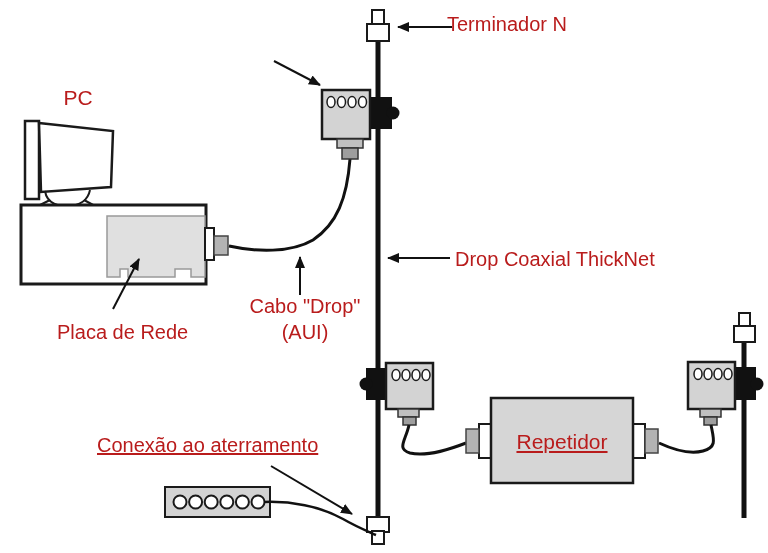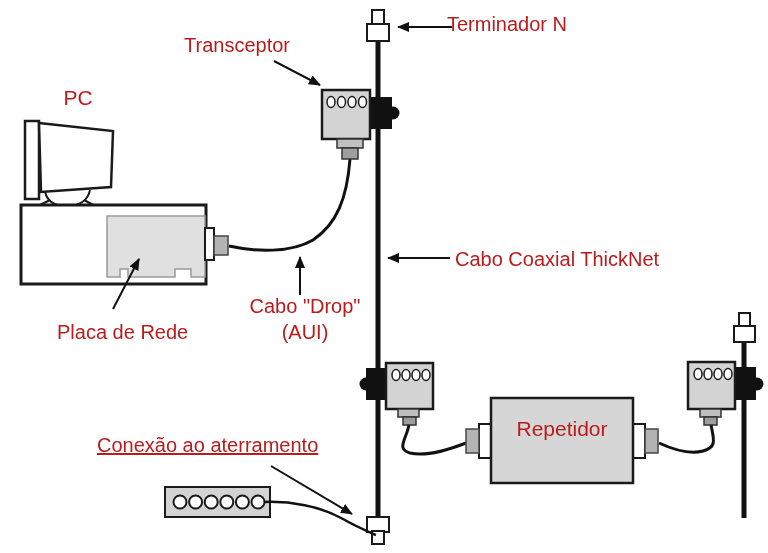--- a/index.html
+++ b/index.html
@@ -138,41 +138,40 @@
       <line x1="113" y1="309" x2="139" y2="259" marker-end="url(#arr)"></line>
       <line x1="271" y1="466" x2="352" y2="514" marker-end="url(#arr)"></line>
     </g>
   </svg>
 
   <div class="label center" style="left:43px;top:85px;width:70px;font-size:21px;">
     <span>PC</span>
   </div>
 
   <div class="label center" style="left:167px;top:32px;width:140px;">
-    <div>Transceptor</div>
   </div>
 
   <div class="label center" style="left:437px;top:11px;width:140px;">
     <div>Terminador N</div>
   </div>
 
   <div class="label" style="left:455px;top:246px;">
-    <span>Cabo Coaxial ThickNet</span>
+    <span>Drop Coaxial ThickNet</span>
   </div>
 
   <div class="label center" style="left:235px;top:293px;width:140px;">
     <div>Cabo "Drop"</div>
     <div>(AUI)</div>
   </div>
 
   <div class="label" style="left:57px;top:319px;">
     <span>Placa de Rede</span>
   </div>
 
   <div class="label" style="left:97px;top:432px;text-decoration:underline;">
     <span>Conexão ao aterramento</span>
   </div>
 
-  <div class="label center" style="left:491px;top:416px;width:142px;font-size:21px;">
+  <div class="label center" style="left:491px;top:429px;width:142px;font-size:21px;text-decoration:underline;">
     <span>Repetidor</span>
   </div>
 
 </div>
 
 </body></html>

